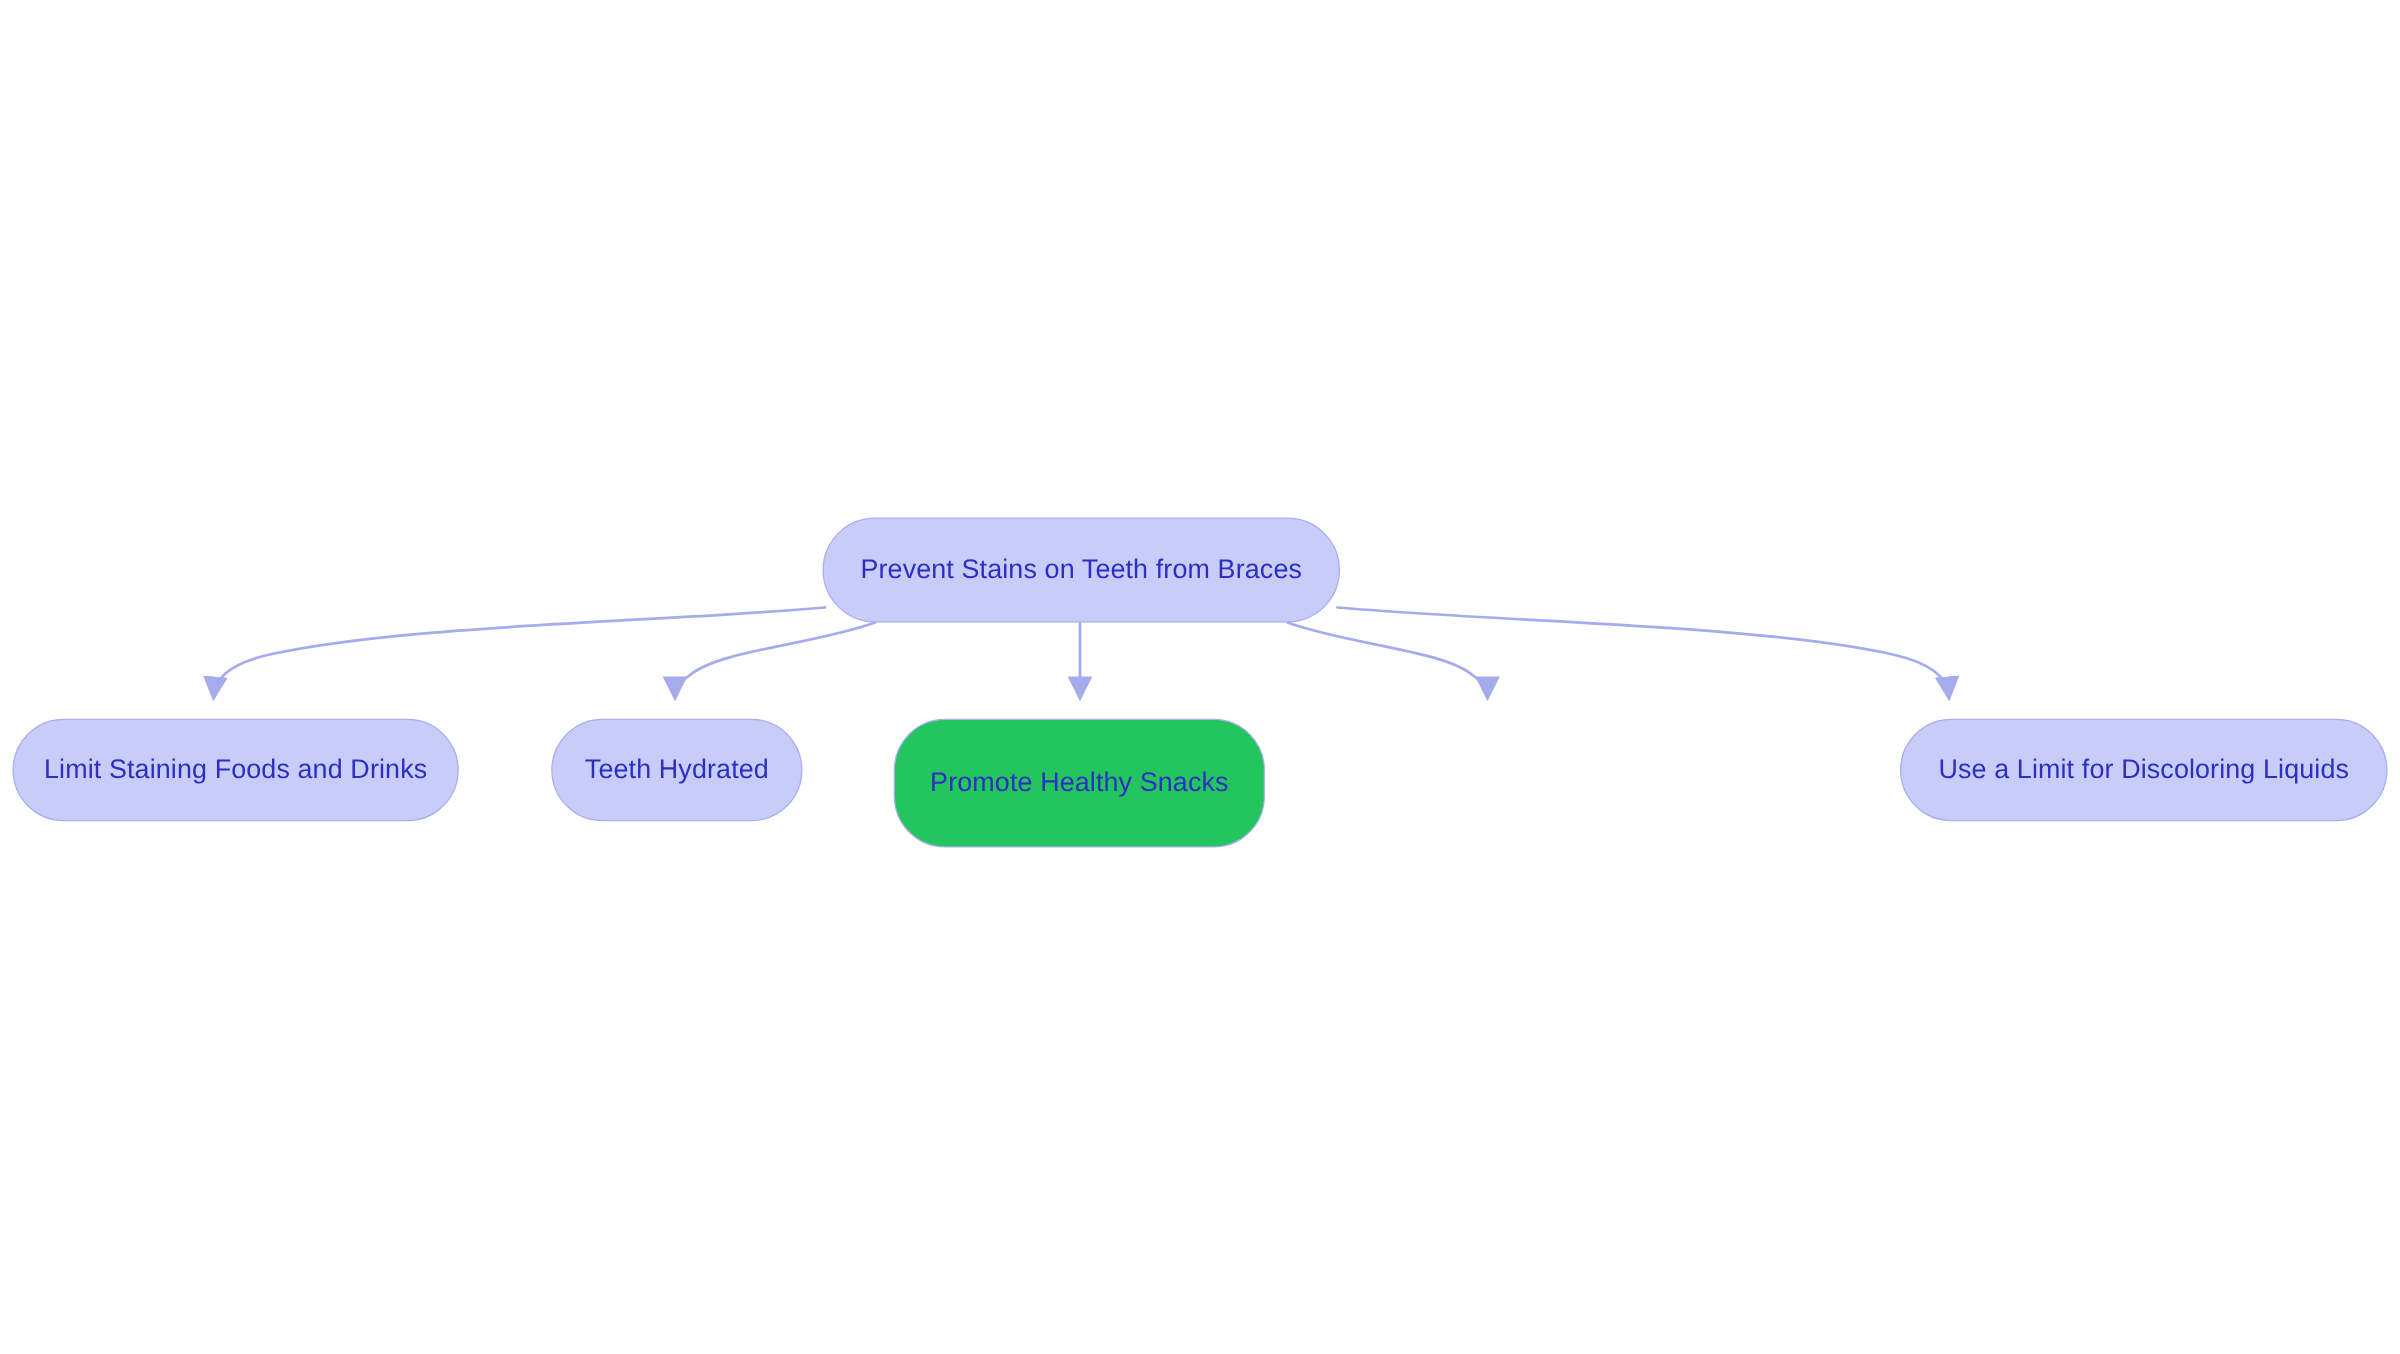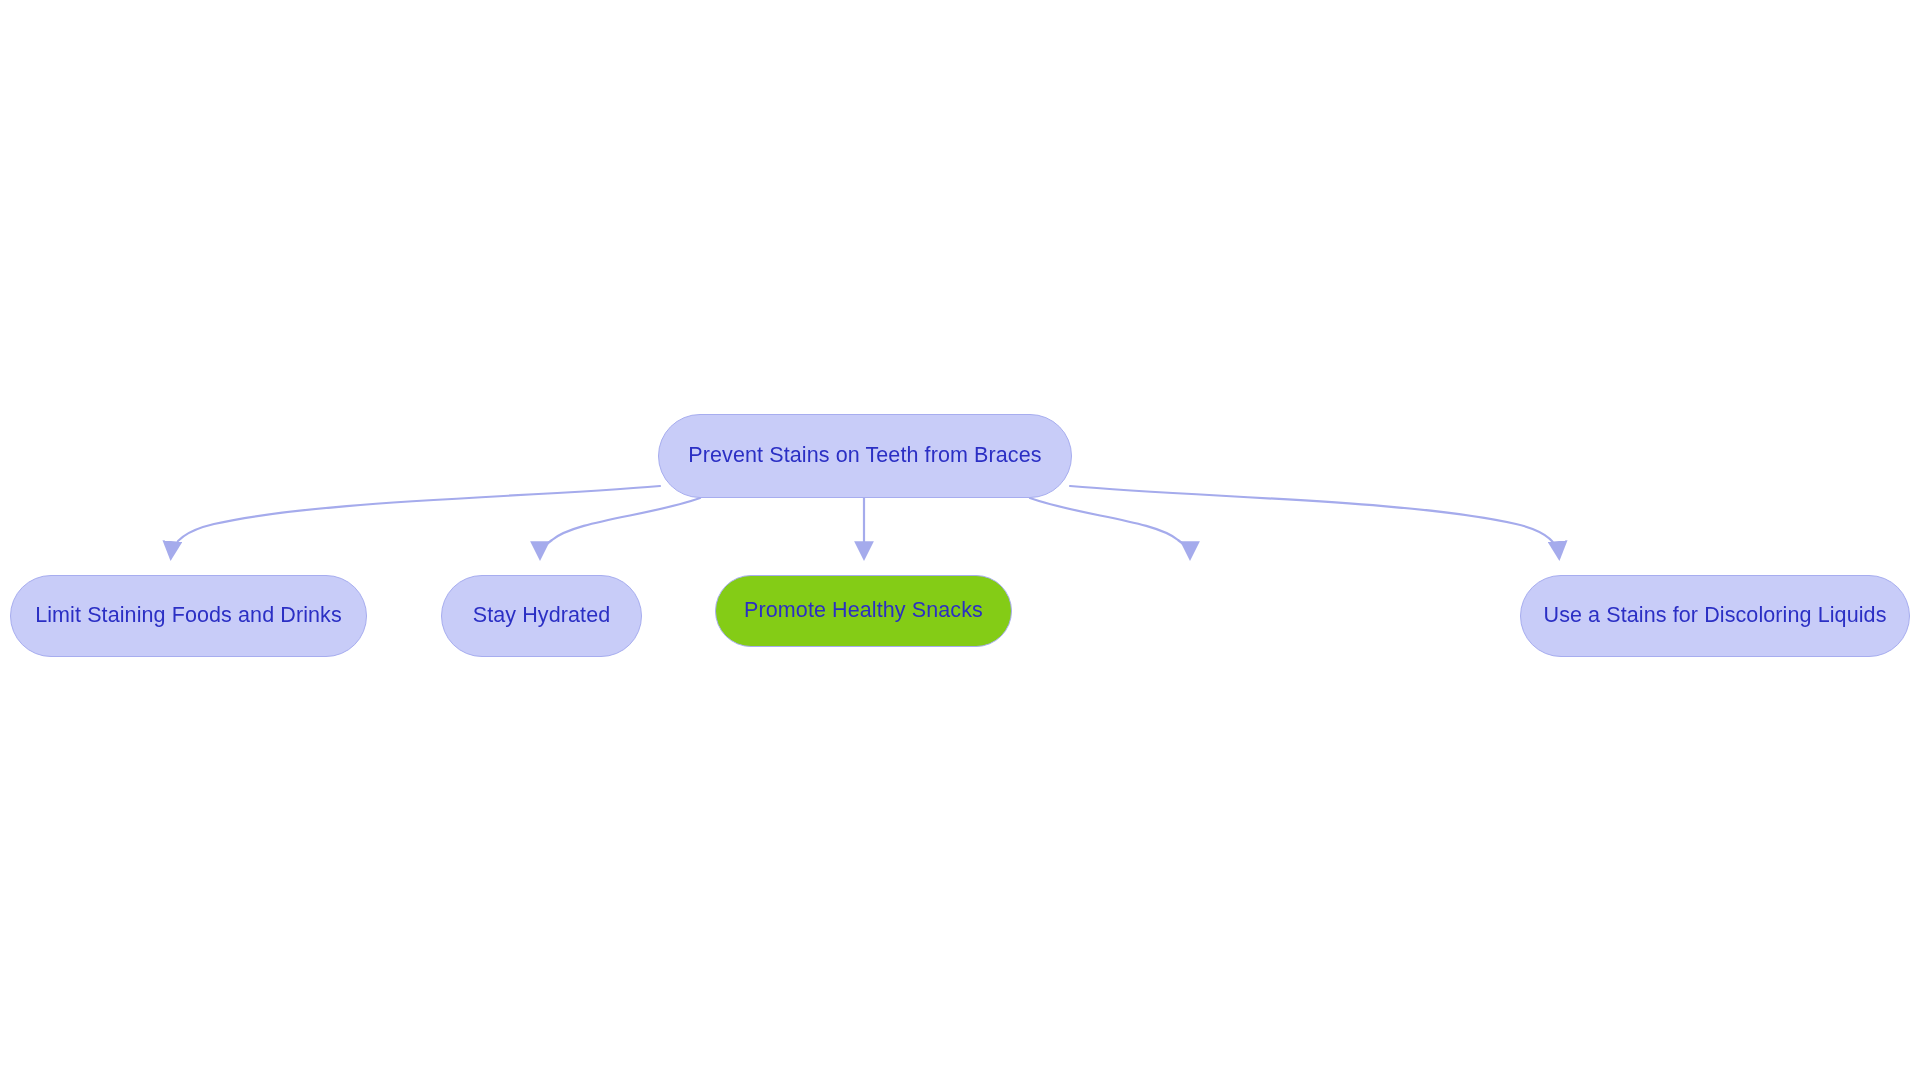--- a/index.html
+++ b/index.html
@@ -83,25 +83,25 @@
 
   <div class="flow-node leaf" id="node-child-1" style="left: 10px; top: 575px; width: 357px; height: 82px; background: rgb(200, 204, 248); border-color: rgb(167, 173, 239); color: rgb(43, 47, 196);">
     <span class="node-label">Limit Staining Foods and Drinks</span>
   </div>
 
   <div class="flow-node root" id="node-root" style="left: 658px; top: 414px; width: 414px; height: 84px; background: rgb(200, 204, 248); border-color: rgb(167, 173, 239); color: rgb(43, 47, 196);">
     <span class="node-label">Prevent Stains on Teeth from Braces</span>
   </div>
 
   <div class="flow-node leaf" id="node-child-2" style="left: 441px; top: 575px; width: 201px; height: 82px; background: rgb(200, 204, 248); border-color: rgb(167, 173, 239); color: rgb(43, 47, 196);">
-    <span class="node-label">Stay Hydrated</span>
+    <span class="node-label">Teeth Hydrated</span>
   </div>
 
-  <div class="flow-node leaf" id="node-child-3" style="left: 715px; top: 575px; width: 297px; height: 72px; background: #84cc16; border-color: rgb(167, 173, 239); color: rgb(43, 47, 196);">
+  <div class="flow-node leaf" id="node-child-3" style="left: 715px; top: 575px; width: 297px; height: 103px; background: #22c55e; border-color: rgb(167, 173, 239); color: rgb(43, 47, 196);">
     <span class="node-label">Promote Healthy Snacks</span>
   </div>
 
 
   <div class="flow-node leaf" id="node-child-5" style="left: 1520px; top: 575px; width: 390px; height: 82px; background: rgb(200, 204, 248); border-color: rgb(167, 173, 239); color: rgb(43, 47, 196);">
-    <span class="node-label">Use a Stains for Discoloring Liquids</span>
+    <span class="node-label">Use a Limit for Discoloring Liquids</span>
   </div>
 
 </div>
 
 </body></html>

